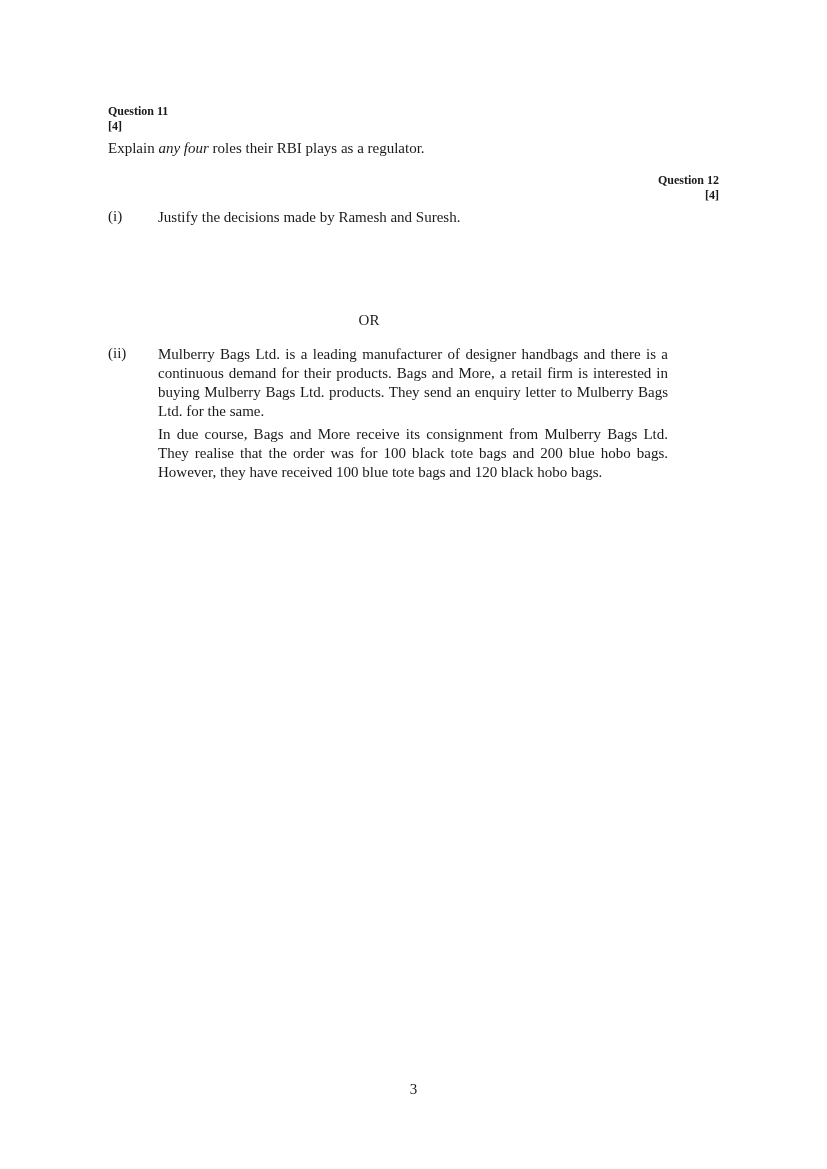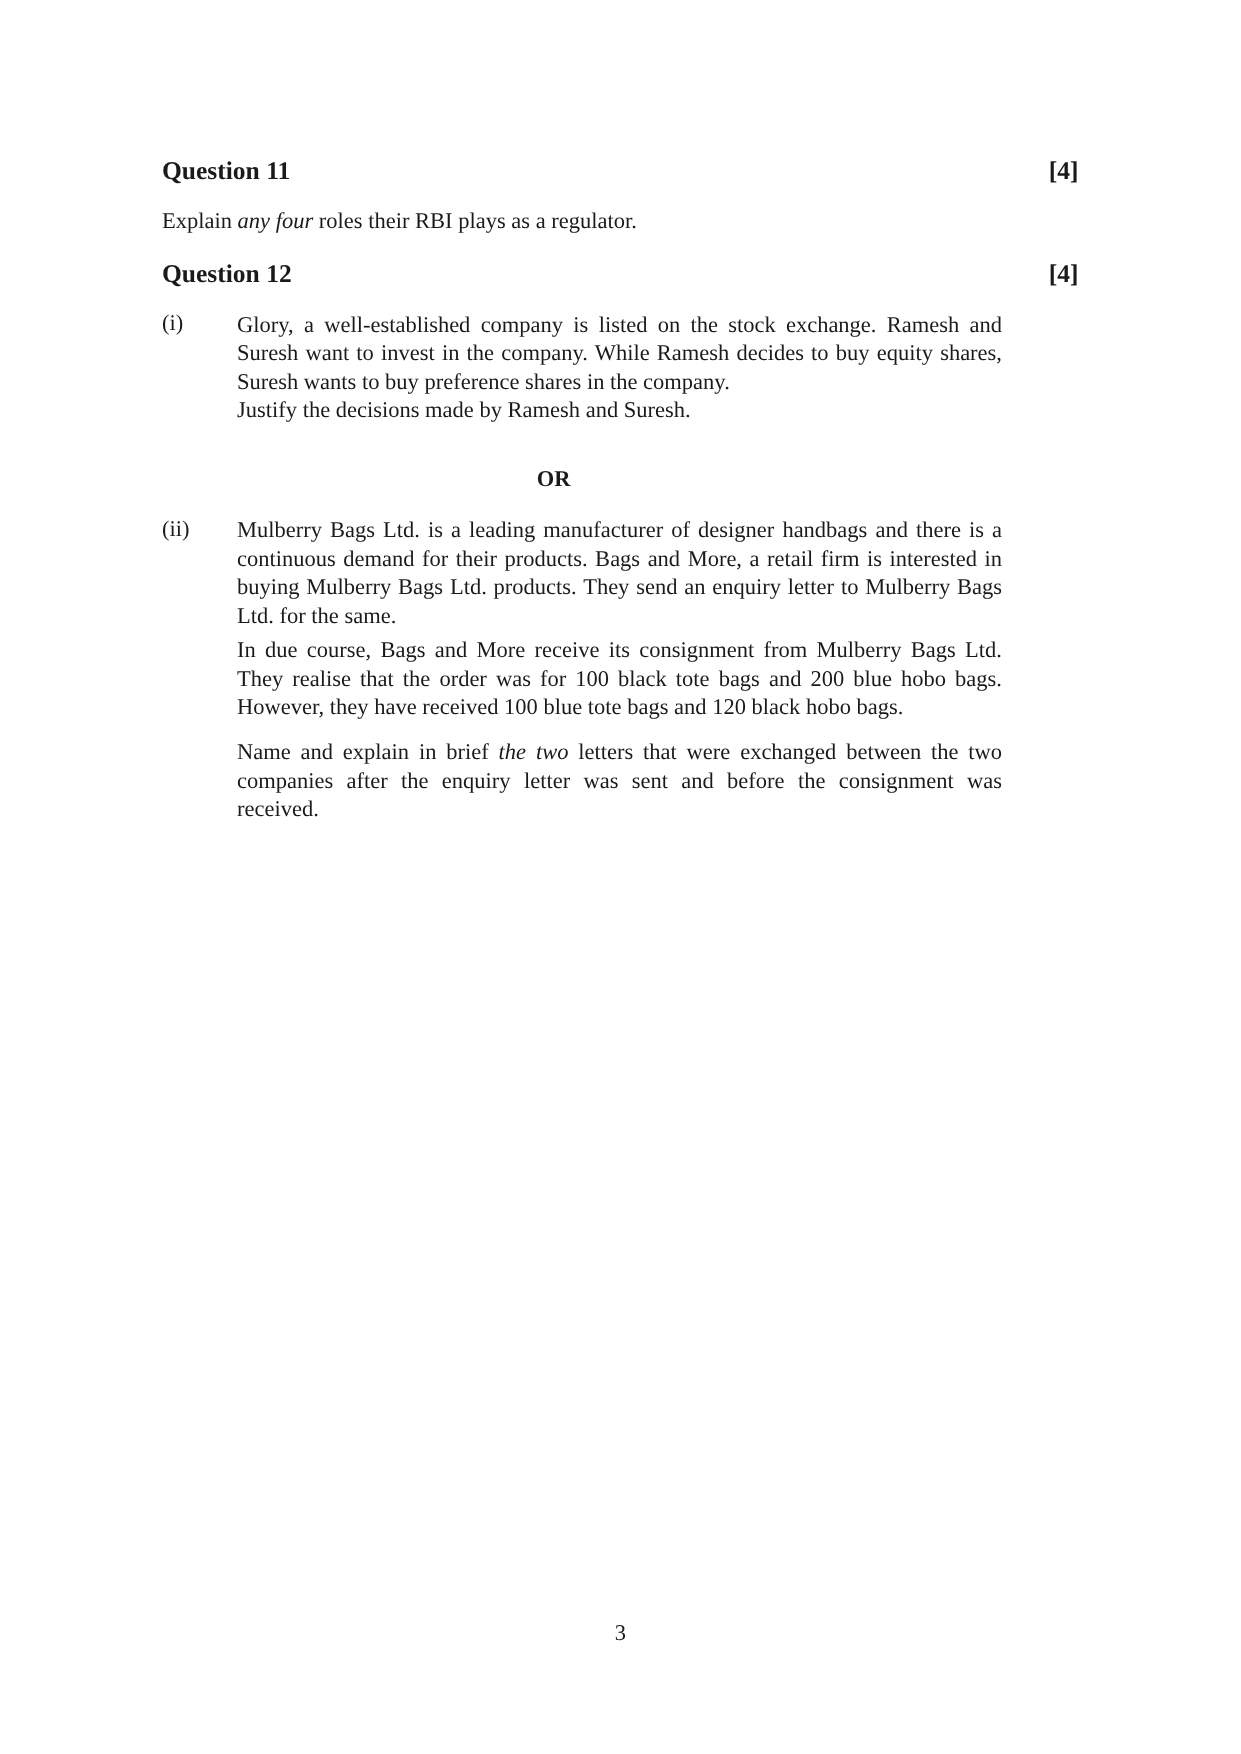--- a/index.html
+++ b/index.html
@@ -1,25 +1,25 @@
 <!DOCTYPE html>
 <html><head>
 <meta charset="utf-8">
 <style>
   html, body { margin: 0; padding: 0; background: #ffffff; }
   body { width: 827px; height: 1169px; position: relative; overflow: hidden;
          font-family: "Liberation Serif", "DejaVu Serif", serif; color: #1a1a1a; font-size: 15px; }
   .qhead { position: absolute; left: 108px; width: 611px; display: flex; justify-content: space-between;
-           font-weight: bold; font-size: 17px; }
+           font-weight: bold; font-size: 12px; flex-direction: column; }
   .para { position: absolute; left: 108px; width: 611px; line-height: 19px; }
   .item { position: absolute; left: 108px; width: 560px; }
   .item .num { position: absolute; left: 0; top: 0; }
   .item .body { position: absolute; left: 50px; width: 510px; text-align: justify; line-height: 19px; }
   .item .body p { margin: 0; }
-  .or { position: absolute; left: 0; width: 738px; text-align: center; font-weight: bold; top: 312px; }
+  .or { position: absolute; left: 0; width: 738px; text-align: center; font-weight: normal; top: 312px; }
   .pageno { position: absolute; left: 0; width: 827px; text-align: center; top: 1081px; }
   i { font-style: italic; }
 </style>
 </head>
 <body>
 
 <div class="qhead" style="top:104px;">
   <span>Question 11</span>
   <span>[4]</span>
 </div>
@@ -28,29 +28,27 @@
 </div>
 
 <div class="qhead" style="top:173px;align-items:flex-end;">
   <span>Question 12</span>
   <span>[4]</span>
 </div>
 
 <div class="item" style="top:208px;">
   <span class="num">(i)</span>
   <div class="body">
-    <p>Glory, a well-established company is listed on the stock exchange. Ramesh and Suresh want to invest in the company. While Ramesh decides to buy equity shares, Suresh wants to buy preference shares in the company.</p>
     <p style="">Justify the decisions made by Ramesh and Suresh.</p>
   </div>
 </div>
 
 <div class="or">OR</div>
 
 <div class="item" style="top:345px;">
   <span class="num">(ii)</span>
   <div class="body">
     <p>Mulberry Bags Ltd. is a leading manufacturer of designer handbags and there is a continuous demand for their products.  Bags and More, a retail firm is interested in buying Mulberry Bags Ltd. products. They send an enquiry letter to Mulberry Bags Ltd. for the same.</p>
     <p style="margin-top:4px;">In due course, Bags and More receive its consignment from Mulberry Bags Ltd. They realise that the order was for 100 black tote bags and 200 blue hobo bags. However, they have received 100 blue tote bags and 120 black hobo bags.</p>
-    <p style="margin-top:11px;"><span>Name and explain in brief </span><i>the two</i><span> letters that were exchanged between the two companies after the enquiry letter was sent and before the consignment was received.</span></p>
   </div>
 </div>
 
 <div class="pageno">3</div>
 
 </body></html>

